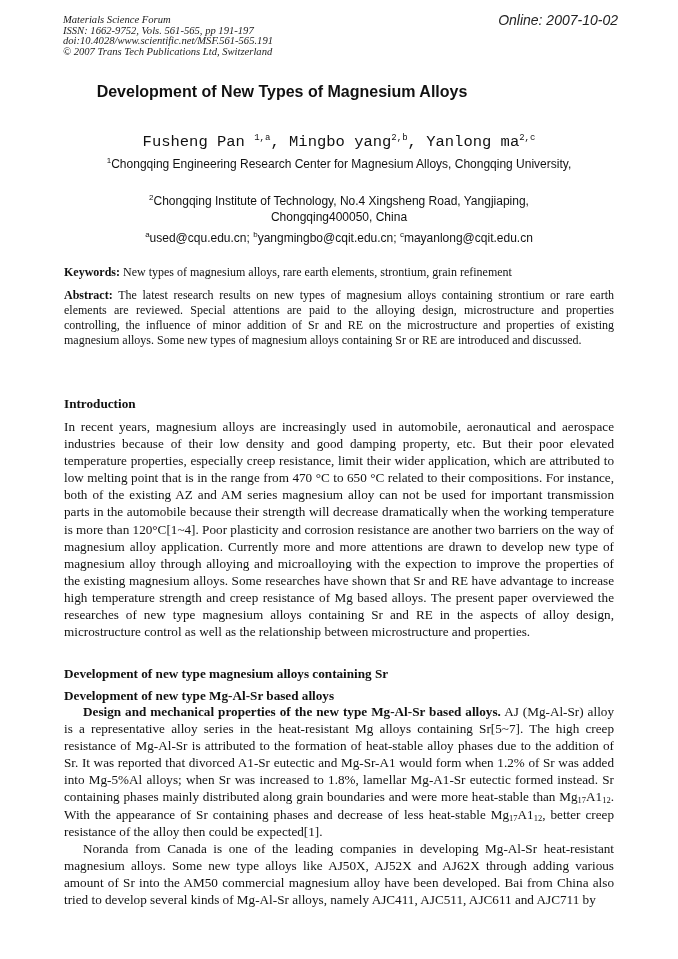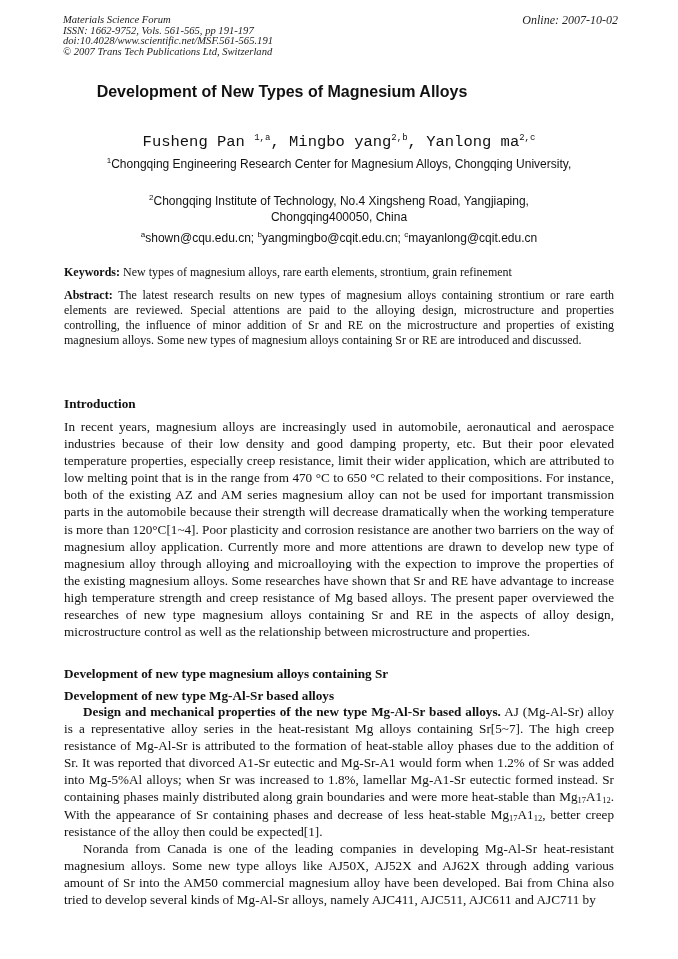--- a/index.html
+++ b/index.html
@@ -1,19 +1,19 @@
 <!DOCTYPE html>
 <html><head>
 <meta charset="utf-8">
 <style>
   html, body { margin: 0; padding: 0; background: #ffffff; }
   body { width: 678px; height: 959px; position: relative; overflow: hidden; color: #111; }
   .header-left { position: absolute; left: 63px; top: 15px; font-family: "Liberation Serif", serif; font-style: italic; font-size: 10.6px; line-height: 10.6px; color: #222; }
   .header-left div { white-space: nowrap; }
-  .header-right { position: absolute; right: 60px; top: 15px; font-family: Liberation Serif, serif; font-style: italic; font-size: 12px; line-height: 10.6px; color: #222; }
+  .header-right { position: absolute; right: 60px; top: 15px; font-family: Liberation Sans, sans-serif; font-style: italic; font-size: 14px; line-height: 10.6px; color: #222; }
   .title { position: absolute; left: 0; width: 564px; top: 82px; text-align: center; font-family: "Liberation Sans", sans-serif; font-weight: bold; font-size: 16px; line-height: 19px; color: #111; }
   .authors { position: absolute; left: 0; width: 678px; top: 133px; text-align: center; font-family: Liberation Mono, monospace; font-size: 15.5px; line-height: 18px; }
   .authors sup { font-size: 9px; vertical-align: 6px; line-height: 0; }
   .affil { position: absolute; left: 0; width: 678px; text-align: center; font-family: "Liberation Sans", sans-serif; font-size: 12px; line-height: 16px; }
   .affil sup { font-size: 8px; vertical-align: 5px; line-height: 0; }
   .sans-block { position: absolute; left: 64px; width: 550px; font-family: Liberation Serif, serif; font-size: 12px; line-height: 15px; text-align: justify; }
   .sans-block b { font-weight: bold; }
   .serif-block { position: absolute; left: 64px; width: 550px; font-family: "Liberation Serif", serif; font-size: 13.2px; line-height: 17.1px; text-align: justify; }
   .serif-block p { margin: 0; }
   .heading { position: absolute; left: 64px; font-family: "Liberation Serif", serif; font-weight: bold; font-size: 13.2px; line-height: 16px; }
@@ -42,21 +42,21 @@
 <div class="affil" style="top:156px;">
   <div><sup>1</sup><span>Chongqing Engineering Research Center for Magnesium Alloys, Chongqing University,</span></div>
 </div>
 
 <div class="affil" style="top:193px;">
   <div><sup>2</sup><span>Chongqing Institute of Technology, No.4 Xingsheng Road, Yangjiaping,</span></div>
   <div>Chongqing400050, China</div>
 </div>
 
 <div class="affil" style="top:230px;">
-  <sup>a</sup><span>shown@cqu.edu.cn; </span><sup>b</sup><span>yangmingbo@cqit.edu.cn; </span><sup>c</sup><span>mayanlong@cqit.edu.cn</span>
+  <sup>a</sup><span>used@cqu.edu.cn; </span><sup>b</sup><span>yangmingbo@cqit.edu.cn; </span><sup>c</sup><span>mayanlong@cqit.edu.cn</span>
 </div>
 
 <div class="sans-block" style="top:265px;">
   <b>Keywords:</b><span> New types of magnesium alloys, rare earth elements, strontium, grain refinement</span>
 </div>
 
 <div class="sans-block" style="top:288px;">
   <b>Abstract:</b><span> The latest research results on new types of magnesium alloys containing strontium or rare earth elements are reviewed. Special attentions are paid to the alloying design, microstructure and properties controlling, the influence of minor addition of Sr and RE on the microstructure and properties of existing magnesium alloys. Some new types of magnesium alloys containing Sr or RE are introduced and discussed.</span>
 </div>
 

